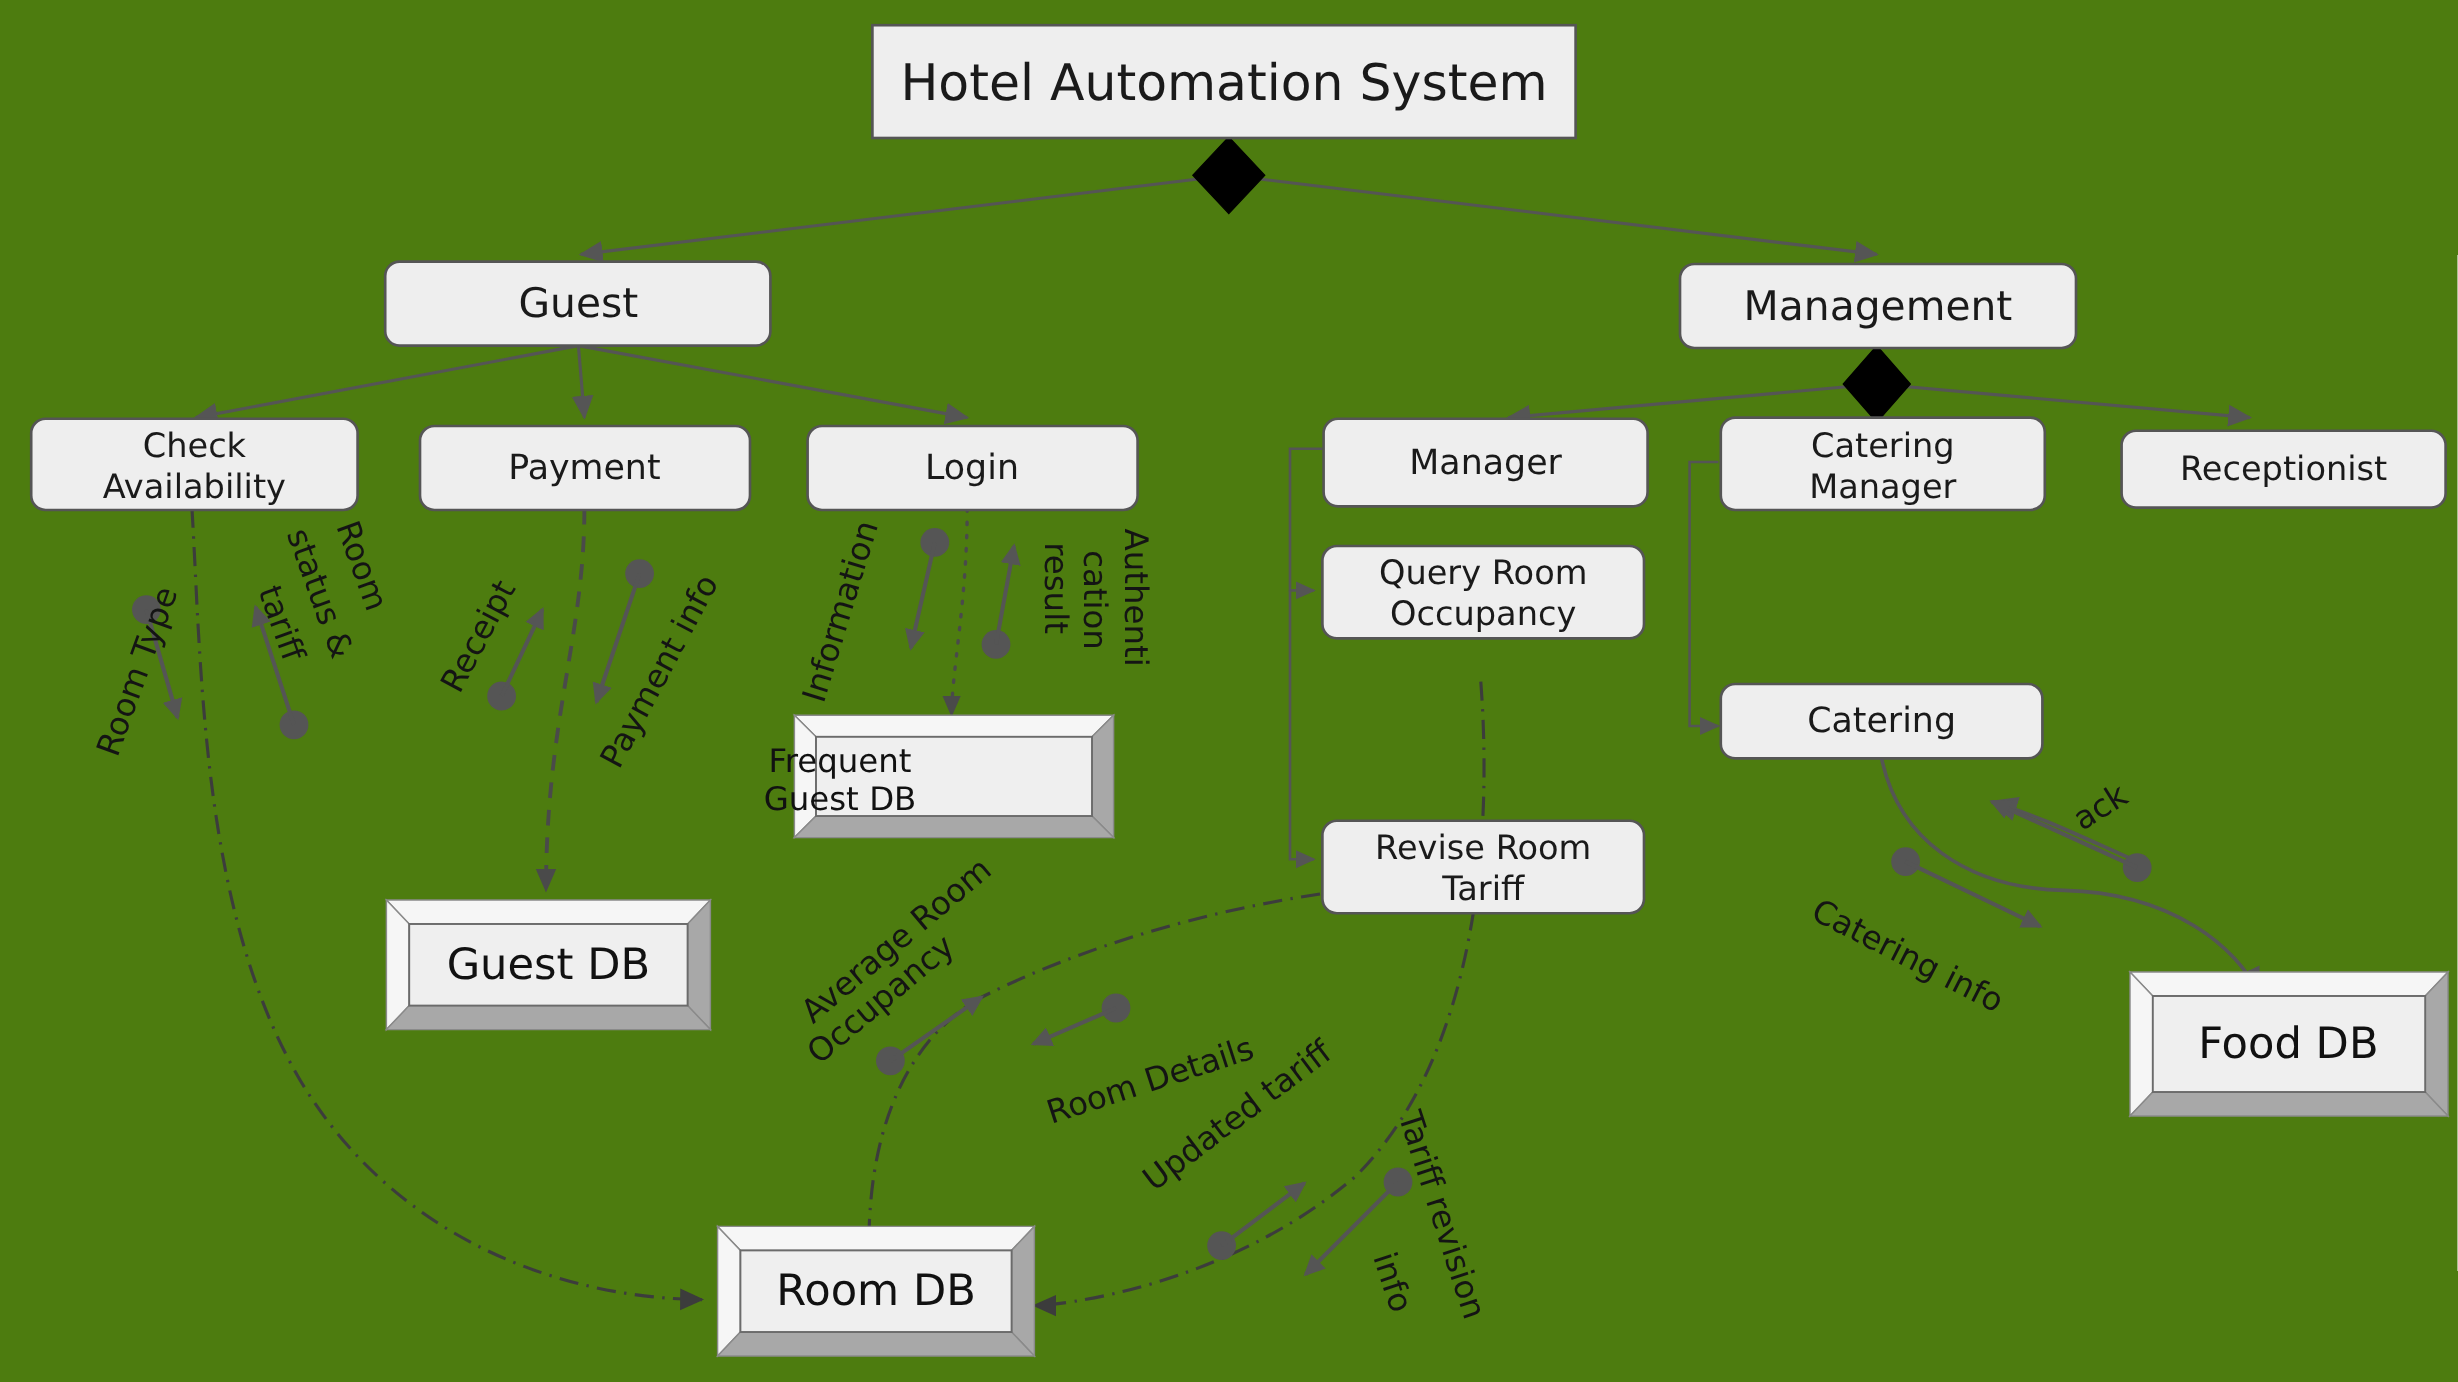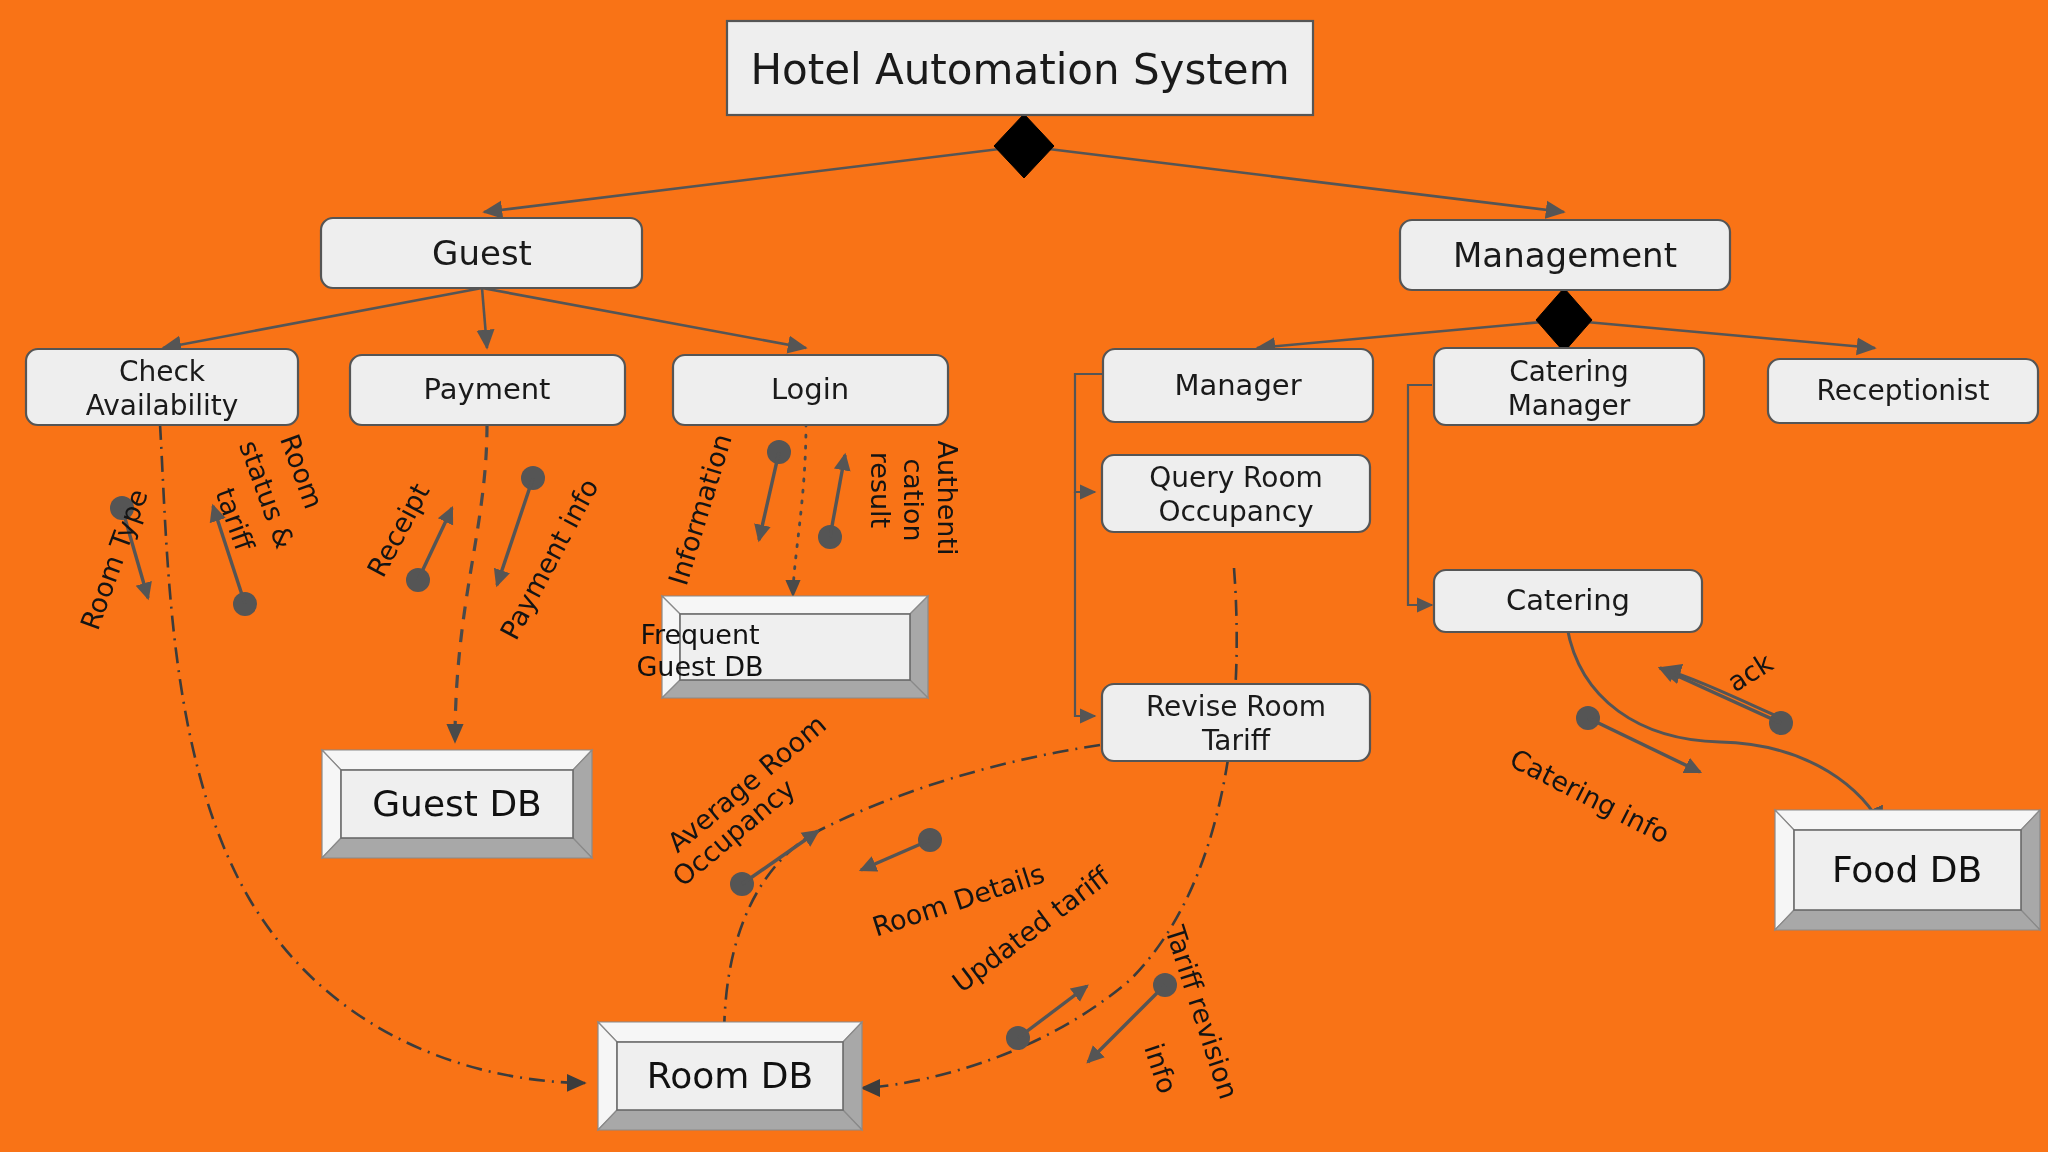--- a/index.html
+++ b/index.html
@@ -4,21 +4,21 @@
 <style>
   html, body {
     margin: 0;
     padding: 0;
     background: #ffffff;
   }
   #stage {
     position: relative;
     width: 2048px;
     height: 1152px;
-    background: #f97316;
+    background: #4d7c0f;
     overflow: hidden;
     font-family: "DejaVu Sans", sans-serif;
   }
   svg#diagram {
     position: absolute;
     left: 0;
     top: 0;
     width: 2048px;
     height: 1152px;
   }

